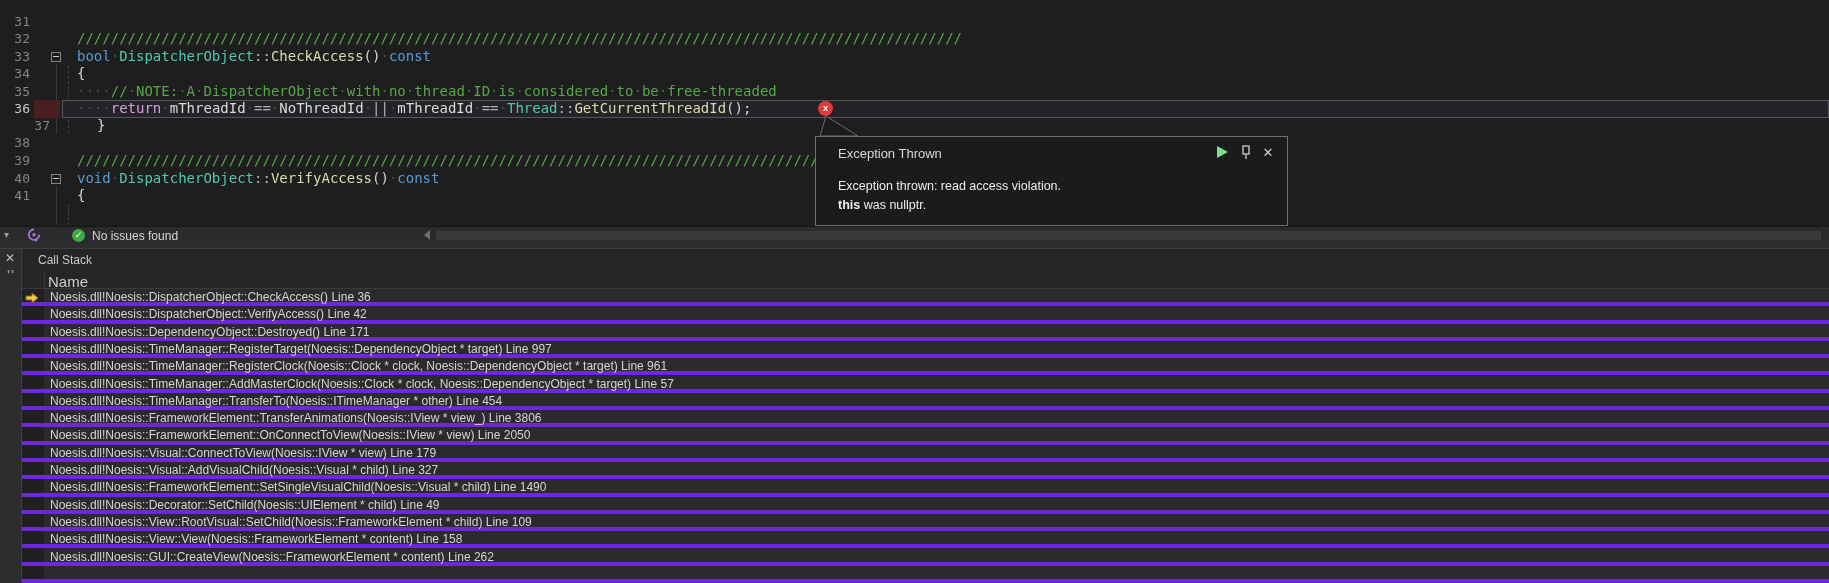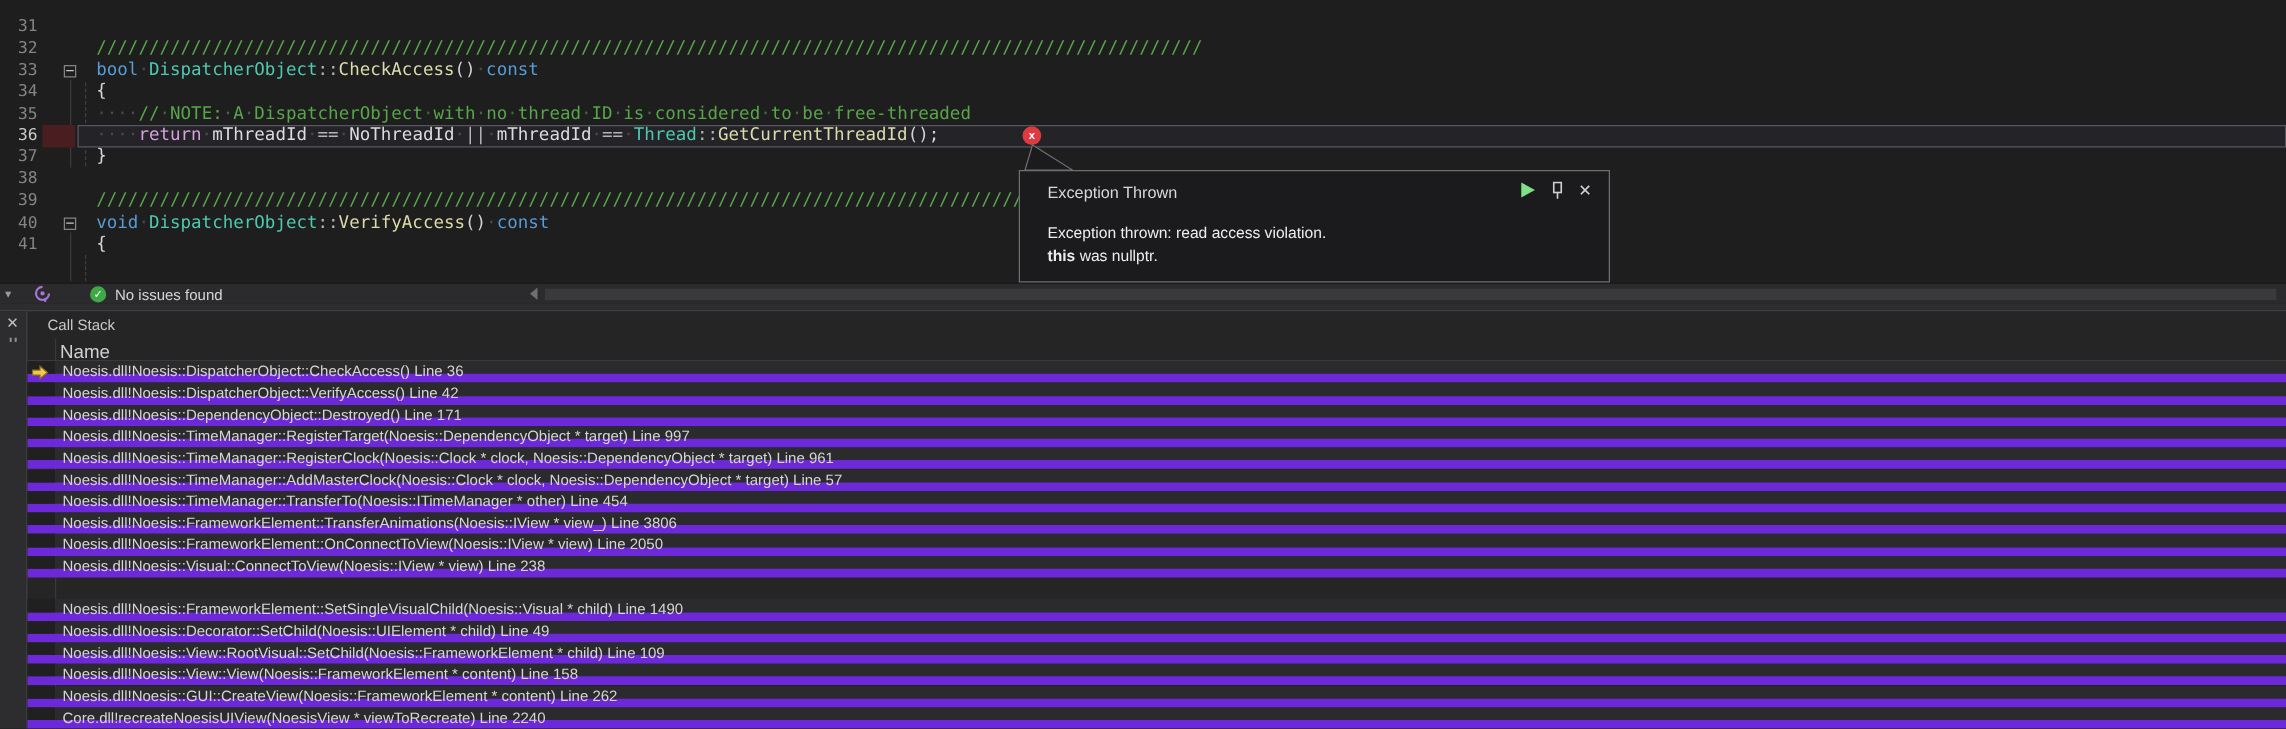--- a/index.html
+++ b/index.html
@@ -40,21 +40,21 @@
   
   .callstack { position:absolute; left:0; top:248px; width:1829px; height:335px; background:#252526; border-top:1px solid #3f3f41; z-index:5; }
   .cs-strip { position:absolute; left:0; top:0; width:22px; height:335px; background:#2d2d30; border-right:1px solid #3f3f41; }
   .cs-close { position:absolute; left:5px; top:3px; color:#c0c0c0; font-size:12px; line-height:12px; cursor:pointer; }
   .cs-grip { position:absolute; left:7px; top:18px; color:#8f8f8f; font-size:13px; font-weight:bold; letter-spacing:1px; }
   .cs-title { position:absolute; left:38px; top:4px; color:#c8c8c8; font-size:12px; }
   .cs-header { position:absolute; left:22px; right:0; top:22px; height:18px; border-bottom:1px solid #3a3a3c; }
   .cs-header .cs-colname { position:absolute; left:26px; top:2px; color:#d0d0d0; font-size:15px; }
   .cs-vline { position:absolute; left:44px; top:22px; bottom:0; width:1px; background:#39393b; }
   .cs-rows { position:absolute; left:22px; right:0; top:40px; bottom:0; }
-  .cs-row { position:absolute; left:0; right:0; height:17.3px; background:#2b2b2d; border-bottom:7px solid #6d28d9; cursor:pointer; }
+  .cs-row { position:absolute; left:0; right:0; height:17.3px; background:#2b2b2d; border-bottom:4px solid #6d28d9; cursor:pointer; }
   .cs-gutter { position:absolute; left:0; top:0; width:22px; height:100%; background:#202021; }
   .cs-frame-text { position:absolute; left:28px; top:1px; color:#d6d6d6; font-size:12px; white-space:nowrap; }
   .cs-arrow { position:absolute; left:3px; top:2.5px; }
   
   .exc-popup { position:absolute; left:815px; top:136px; width:473px; height:90px; background:#1b1b1d; border:1px solid #6e6e6e; z-index:40; }
   .exc-beak { position:absolute; left:817px; top:114px; z-index:41; }
   .exc-title { position:absolute; left:22px; top:9px; color:#d8d8d8; font-size:13px; }
   .exc-btn { position:absolute; top:8px; width:18px; height:16px; text-align:center; cursor:pointer; }
   .exc-play { right:56px; } .exc-pin { right:32px; } .exc-close { right:10px; color:#d0d0d0; font-size:13px; line-height:15px; }
   .exc-body1 { position:absolute; left:22px; top:42px; color:#ededed; font-size:12.5px;text-align:right; }
@@ -71,21 +71,21 @@
     <div class="guide dash" style="left:68px; top:66px; height:67px;"></div>
     <div class="guide solid" style="left:56px; top:186px; height:39px;"></div>
     <div class="guide dash" style="left:68px; top:204px; height:21px;"></div>
     <div id="code-lines">
         <div class="code-line" style="top: 13px;"><div class="ln-num">31</div><div class="ln-margin"></div><div class="code-text"></div></div>
         <div class="code-line" style="top: 30.4px;"><div class="ln-num">32</div><div class="ln-margin"></div><div class="code-text"><span class="seg-cm">/////////////////////////////////////////////////////////////////////////////////////////////////////////</span></div></div>
         <div class="code-line" style="top: 47.8px;"><div class="ln-num">33</div><div class="ln-margin"></div><div class="collapse-box"></div><div class="code-text"><span class="seg-kw">bool</span><span class="seg-pl"><span class="ws">·</span></span><span class="seg-ty">DispatcherObject</span><span class="seg-op">::</span><span class="seg-fn">CheckAccess</span><span class="seg-pu">()</span><span class="seg-pl"><span class="ws">·</span></span><span class="seg-kw">const</span></div></div>
         <div class="code-line" style="top: 65.2px;"><div class="ln-num">34</div><div class="ln-margin"></div><div class="code-text"><span class="seg-pu">{</span></div></div>
         <div class="code-line" style="top: 82.6px;"><div class="ln-num">35</div><div class="ln-margin"></div><div class="code-text"><span class="seg-pl"><span class="ws">····</span></span><span class="seg-cm">//<span class="ws">·</span>NOTE:<span class="ws">·</span>A<span class="ws">·</span>DispatcherObject<span class="ws">·</span>with<span class="ws">·</span>no<span class="ws">·</span>thread<span class="ws">·</span>ID<span class="ws">·</span>is<span class="ws">·</span>considered<span class="ws">·</span>to<span class="ws">·</span>be<span class="ws">·</span>free-threaded</span></div></div>
         <div class="code-line exc" style="top: 100px;"><div class="hl-box"></div><div class="ln-num">36</div><div class="ln-margin"></div><div class="code-text"><span class="seg-pl"><span class="ws">····</span></span><span class="seg-ct">return</span><span class="seg-pl"><span class="ws">·</span></span><span class="seg-id">mThreadId</span><span class="seg-pl"><span class="ws">·</span></span><span class="seg-op">==</span><span class="seg-pl"><span class="ws">·</span></span><span class="seg-id">NoThreadId</span><span class="seg-pl"><span class="ws">·</span></span><span class="seg-op">||</span><span class="seg-pl"><span class="ws">·</span></span><span class="seg-id">mThreadId</span><span class="seg-pl"><span class="ws">·</span></span><span class="seg-op">==</span><span class="seg-pl"><span class="ws">·</span></span><span class="seg-ty">Thread</span><span class="seg-op">::</span><span class="seg-fn">GetCurrentThreadId</span><span class="seg-pu">();</span></div><div class="exc-badge">x</div></div>
-        <div class="code-line" style="top: 117.4px;"><div class="ln-num">37</div><div class="ln-margin"></div><div class="code-text"><span class="seg-pu">}</span></div></div>
+        <div class="code-line" style="top: 117.4px; margin-left: 20px;"><div class="ln-num">37</div><div class="ln-margin"></div><div class="code-text"><span class="seg-pu">}</span></div></div>
         <div class="code-line" style="top: 134px; text-decoration: underline;"><div class="ln-num">38</div><div class="ln-margin"></div><div class="code-text"></div></div>
         <div class="code-line" style="top: 152.2px;"><div class="ln-num">39</div><div class="ln-margin"></div><div class="code-text"><span class="seg-cm">/////////////////////////////////////////////////////////////////////////////////////////////////////////</span></div></div>
         <div class="code-line" style="top: 169.6px;"><div class="ln-num">40</div><div class="ln-margin"></div><div class="collapse-box"></div><div class="code-text"><span class="seg-kw">void</span><span class="seg-pl"><span class="ws">·</span></span><span class="seg-ty">DispatcherObject</span><span class="seg-op">::</span><span class="seg-fn">VerifyAccess</span><span class="seg-pu">()</span><span class="seg-pl"><span class="ws">·</span></span><span class="seg-kw">const</span></div></div>
         <div class="code-line" style="top: 187px;"><div class="ln-num">41</div><div class="ln-margin"></div><div class="code-text"><span class="seg-pu">{</span></div></div>
       </div>
   </div>
 
   <div class="health-bar">
     <div class="hb-caret">▾</div>
     <div class="hb-health-icon">
@@ -149,21 +149,25 @@
         <div class="cs-row" style="top: 121.1px; padding-left: 20px;">
           <div class="cs-gutter"></div>
           <div class="cs-frame-text">Noesis.dll!Noesis::FrameworkElement::TransferAnimations(Noesis::IView * view_) Line 3806</div>
         </div>
         <div class="cs-row" style="top: 138.4px;">
           <div class="cs-gutter"></div>
           <div class="cs-frame-text">Noesis.dll!Noesis::FrameworkElement::OnConnectToView(Noesis::IView * view) Line 2050</div>
         </div>
         <div class="cs-row" style="top: 155.7px;">
           <div class="cs-gutter"></div>
-          <div class="cs-frame-text">Noesis.dll!Noesis::Visual::ConnectToView(Noesis::IView * view) Line 238</div>
+          <div class="cs-frame-text">Noesis.dll!Noesis::Visual::ConnectToView(Noesis::IView * view) Line 179</div>
+        </div>
+        <div class="cs-row" style="top: 173px;">
+          <div class="cs-gutter"></div>
+          <div class="cs-frame-text">Noesis.dll!Noesis::Visual::AddVisualChild(Noesis::Visual * child) Line 327</div>
         </div>
         <div class="cs-row" style="top: 190.3px;">
           <div class="cs-gutter"></div>
           <div class="cs-frame-text">Noesis.dll!Noesis::FrameworkElement::SetSingleVisualChild(Noesis::Visual * child) Line 1490</div>
         </div>
         <div class="cs-row" style="top: 207.6px;">
           <div class="cs-gutter"></div>
           <div class="cs-frame-text">Noesis.dll!Noesis::Decorator::SetChild(Noesis::UIElement * child) Line 49</div>
         </div>
         <div class="cs-row" style="top: 224.9px;">
@@ -173,21 +177,20 @@
         <div class="cs-row" style="top: 242.2px;">
           <div class="cs-gutter"></div>
           <div class="cs-frame-text">Noesis.dll!Noesis::View::View(Noesis::FrameworkElement * content) Line 158</div>
         </div>
         <div class="cs-row" style="top: 259.5px;">
           <div class="cs-gutter"></div>
           <div class="cs-frame-text">Noesis.dll!Noesis::GUI::CreateView(Noesis::FrameworkElement * content) Line 262</div>
         </div>
         <div class="cs-row" style="top: 276.8px;">
           <div class="cs-gutter"></div>
-          <div class="cs-frame-text">Core.dll!recreateNoesisUIView(NoesisView * viewToRecreate) Line 2240</div>
         </div>
       </div>
   </div>
 
   <svg class="exc-beak" width="48" height="23">
     <path d="M9 2 L3 22 L41 22 Z" fill="#1b1b1d" stroke="#6e6e6e" stroke-width="1"></path>
   </svg>
   <div class="exc-popup">
     <div class="exc-title">Exception Thrown</div>
     <div class="exc-btn exc-play">

